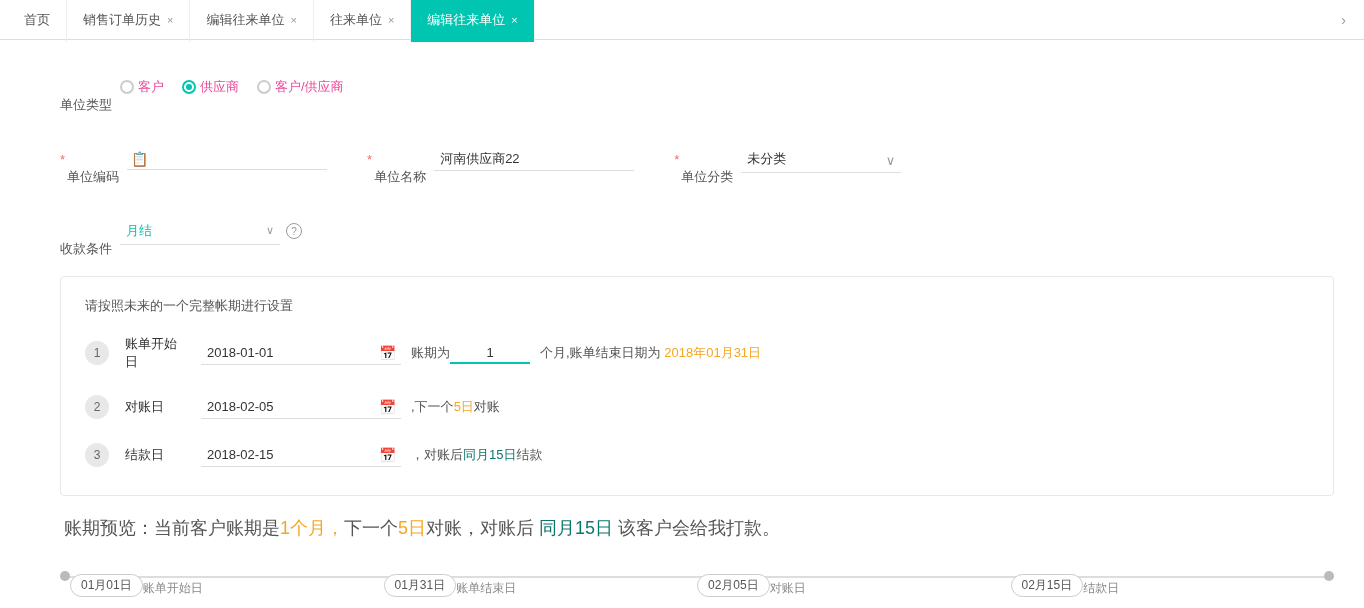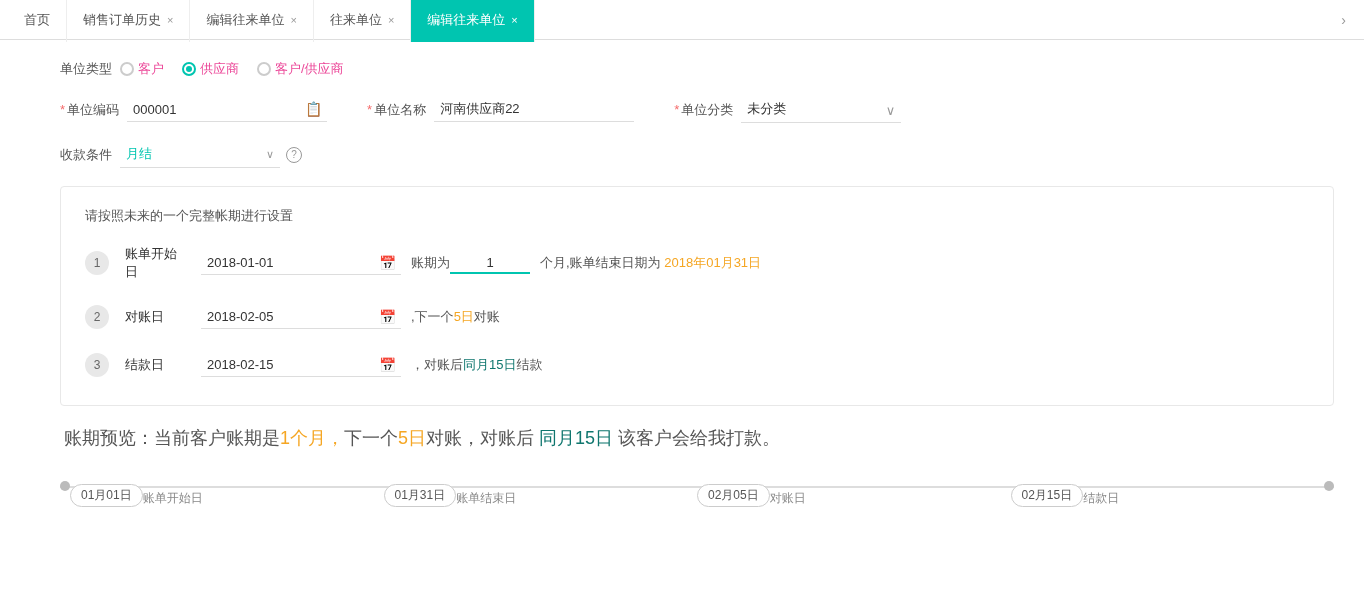--- a/index.html
+++ b/index.html
@@ -56,20 +56,21 @@
     
     .form-row {
       display: flex;
       align-items: center;
       margin-bottom: 18px;
     }
     .form-label {
       color: #555;
       margin-right: 8px;
       white-space: nowrap;
+      margin-top: 36px;
     }
     .required-star {
       color: #f56c6c;
       margin-right: 2px;
     }
     .radio-group {
       display: flex;
       align-items: center;
       gap: 18px;
     }
@@ -356,21 +357,20 @@
         <span>客户/供应商</span>
       </label>
     </div>
   </div>
 
   <div class="form-row">
     <div class="field-group">
       <span class="required-star">*</span>
       <span class="form-label">单位编码</span>
       <div class="input-with-icon">
-        <input type="text" class="" style="border: none; outline: none; font-size: 13px; color: rgb(51, 51, 51); background: transparent; width: 140px; padding: 4px 6px;" value="000001">
         <span class="cal-icon">📋</span>
       </div>
     </div>
 
     <div class="field-group">
       <span class="required-star">*</span>
       <span class="form-label">单位名称</span>
       <input type="text" class="input-field" style="width: 200px;" value="河南供应商22">
     </div>
 

